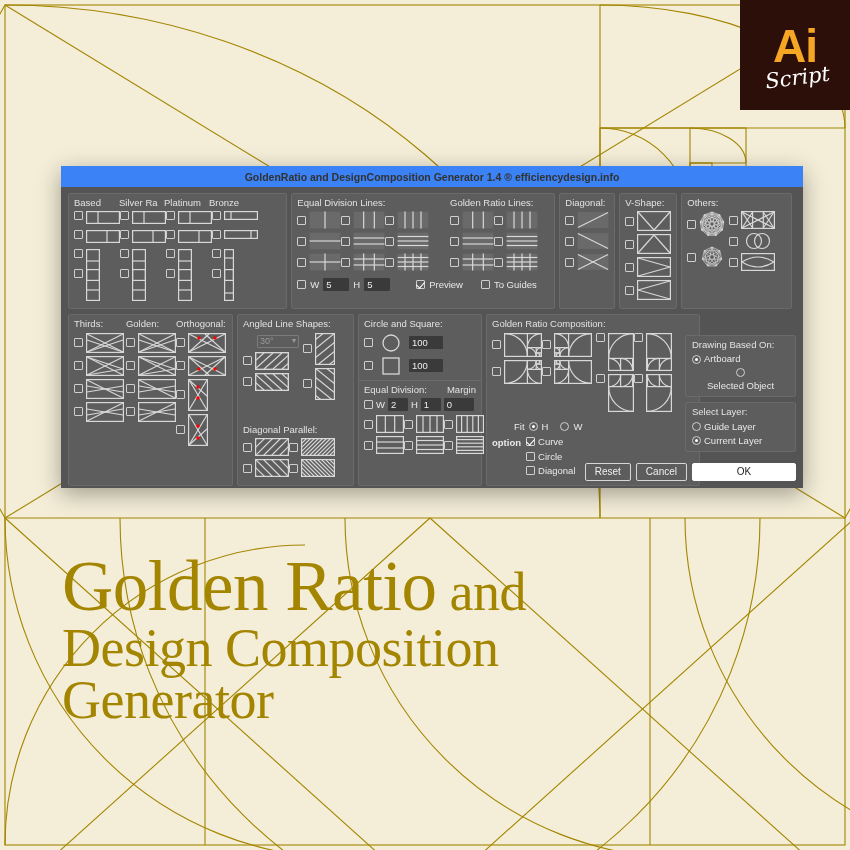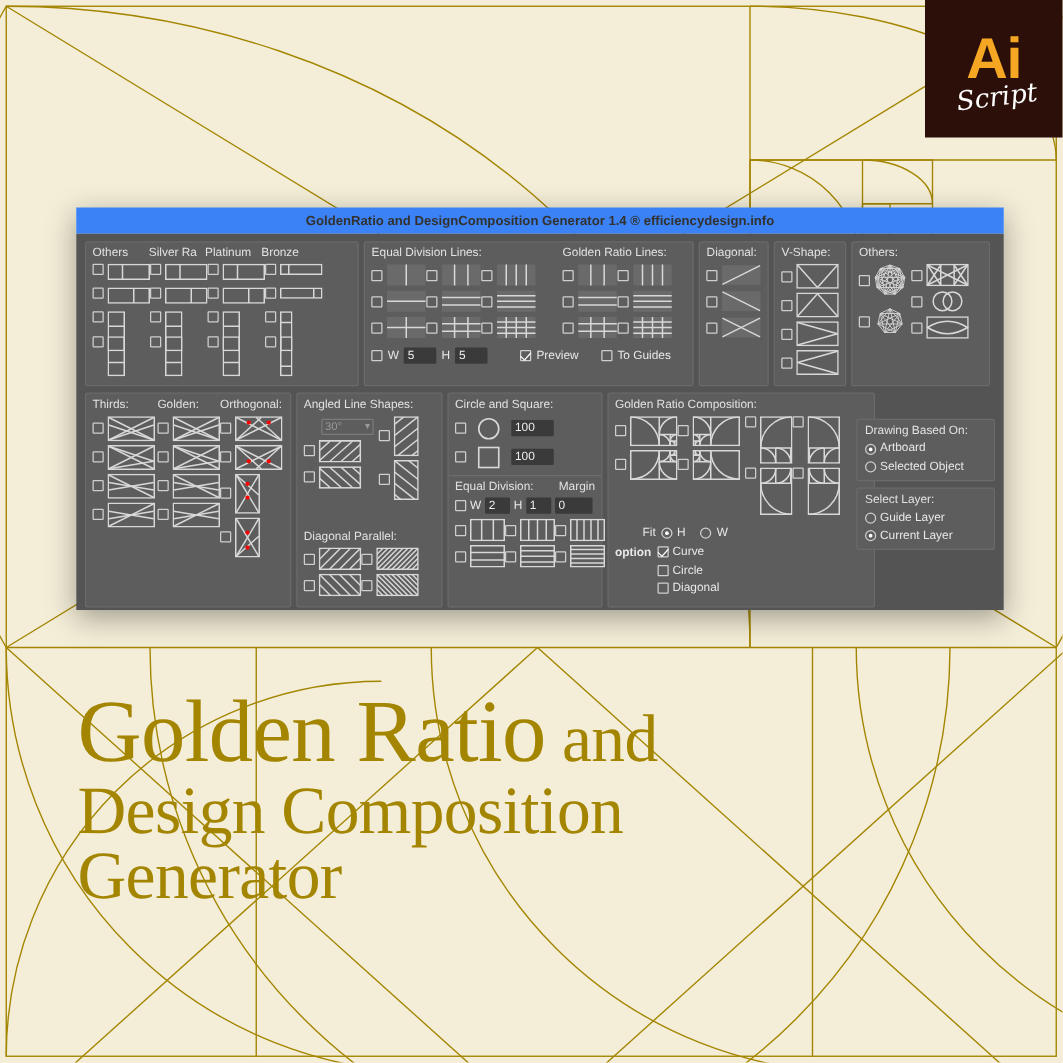--- a/index.html
+++ b/index.html
@@ -175,21 +175,21 @@
   <div id="titlebar">
     <span>GoldenRatio and DesignComposition Generator 1.4 ® efficiencydesign.info</span>
   </div>
 
   <div id="dlg-body">
 
     <div class="row">
 
       <div class="grp" style="width:222px;">
         <div class="colhdrs">
-          <div class="lbl">Others</div>
+          <div class="lbl">Based</div>
           <div class="lbl">Silver Ra</div>
           <div class="lbl">Platinum</div>
           <div class="lbl">Bronze</div>
         </div>
         <div style="display:flex;" id="ratio-cols">
             <div class="col">
               <div class="item" style="height:16px;align-items:flex-start;">
                 <span class="cb"></span>
                 <svg class="ic" width="34" height="13" viewBox="0 0 34 13">
                   <rect x="0.6" y="0.6" width="32.8" height="11.8" stroke="#d8d8d8" stroke-width="1.2" fill="none"></rect>
@@ -1284,38 +1284,43 @@
     </div>
 
     <div class="sec-right">
       <div style="height:148px;"></div>
       <div class="panel-r">
         <div class="lbl">Drawing Based On:</div>
         <div class="item">
           <span class="rb on"></span>
           <span class="txt">Artboard</span>
         </div>
-        <div class="item" style="margin-bottom:0;">
+        <div class="item" style="margin-bottom:0;flex-direction:column;">
           <span class="rb"></span>
           <span class="txt">Selected Object</span>
         </div>
       </div>
       <div class="panel-r">
         <div class="lbl">Select Layer:</div>
         <div class="item">
           <span class="rb"></span>
           <span class="txt">Guide Layer</span>
         </div>
         <div class="item" style="margin-bottom:0;">
           <span class="rb on"></span>
           <span class="txt">Current Layer</span>
         </div>
       </div>
     </div>
 
+    <div class="footer-btns">
+      <button class="btn">Reset</button>
+      <button class="btn">Cancel</button>
+      <button class="btn primary">OK</button>
+    </div>
 
   </div>
 </div>
 
 <div id="headline">
   <span class="ln"><span>Golden Ratio</span><span class="sm"> and</span></span>
   <span class="ln sm">Design Composition</span>
   <span class="ln sm">Generator</span>
 </div>
 

